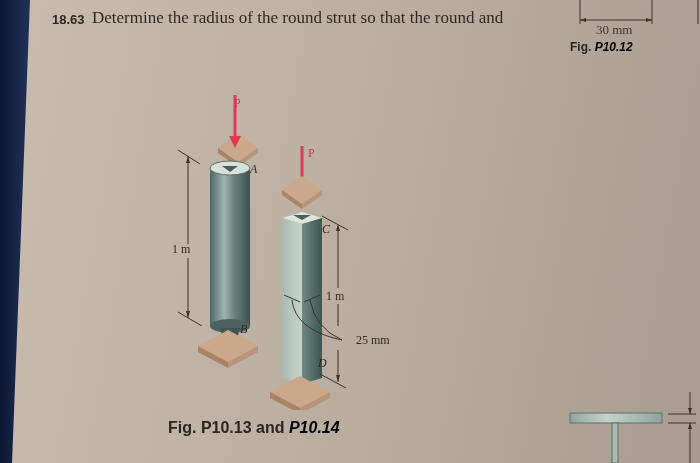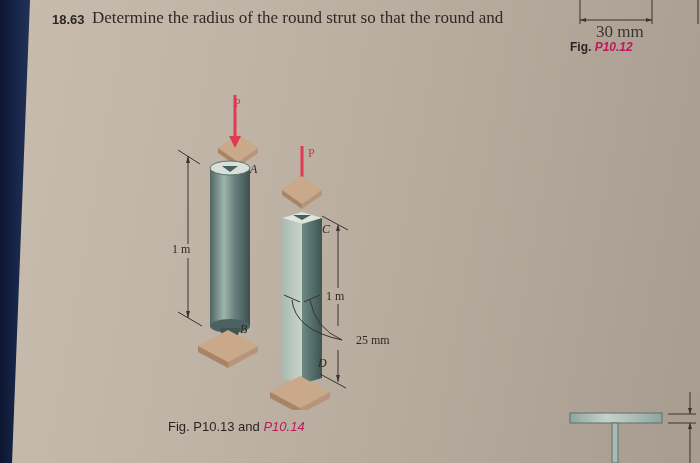--- a/index.html
+++ b/index.html
@@ -27,40 +27,40 @@
       position: absolute; left: 40px; top: 0;
       font-size: 17px; line-height: 19px; width: 470px;
       color: #2f2925;
     }
     .problem-text .line { display: block; white-space: nowrap; }
     .problem-text .italic { font-style: italic; }
     .fig12 {
       position: absolute; left: 568px; top: 0; width: 132px; height: 60px;
     }
     .fig12 .dim-text {
-      position: absolute; left: 28px; top: 22px; font-size: 17px; color: #3a3330;
+      position: absolute; left: 28px; top: 22px; font-size: 13px; color: #3a3330;
     }
     .fig12 .caption {
       position: absolute; left: 2px; top: 40px;
       font-family: "Liberation Sans", "DejaVu Sans", sans-serif;
       font-weight: bold; font-size: 12px; color: #2a2522;
     }
-    .red-text { color: #be185d; font-style: italic; }
+    .red-text { color: #000000; font-style: italic; }
     .figure {
       position: absolute; left: 150px; top: 90px; width: 280px; height: 320px;
     }
     .label {
       position: absolute; font-size: 12px; color: #2f2925;
     }
     .label.italic { font-style: italic; }
     .label.p { color: #d8344a; font-size: 12px; }
     .fig-caption {
       position: absolute; left: 168px; top: 419px;
       font-family: "Liberation Sans", "DejaVu Sans", sans-serif;
-      font-weight: normal; font-size: 13px; color: #2a2522;
+      font-weight: bold; font-size: 16px; color: #2a2522;
     }
     .tee {
       position: absolute; left: 560px; top: 380px; width: 140px; height: 83px;
     }
   </style>
 </head>
 <body>
 
 <div class="binding"></div>
 

